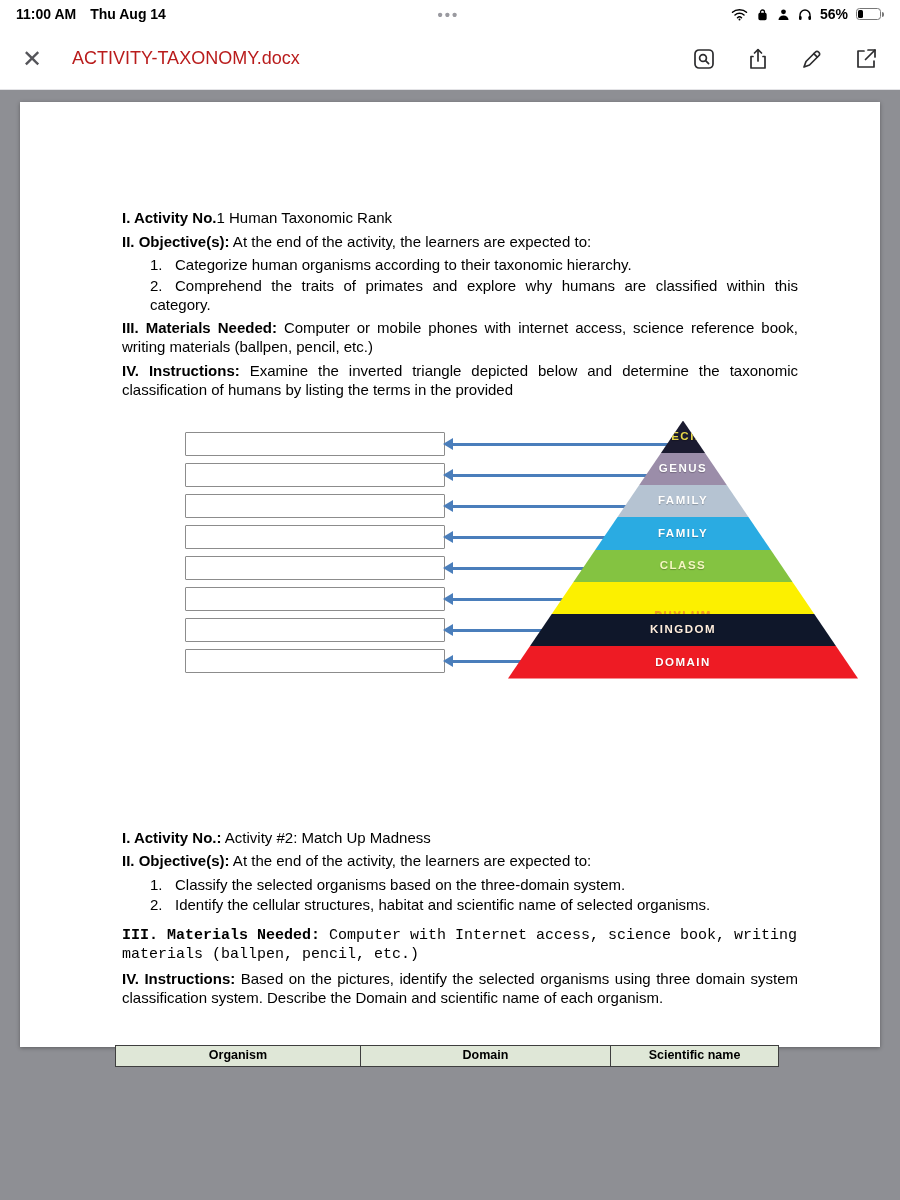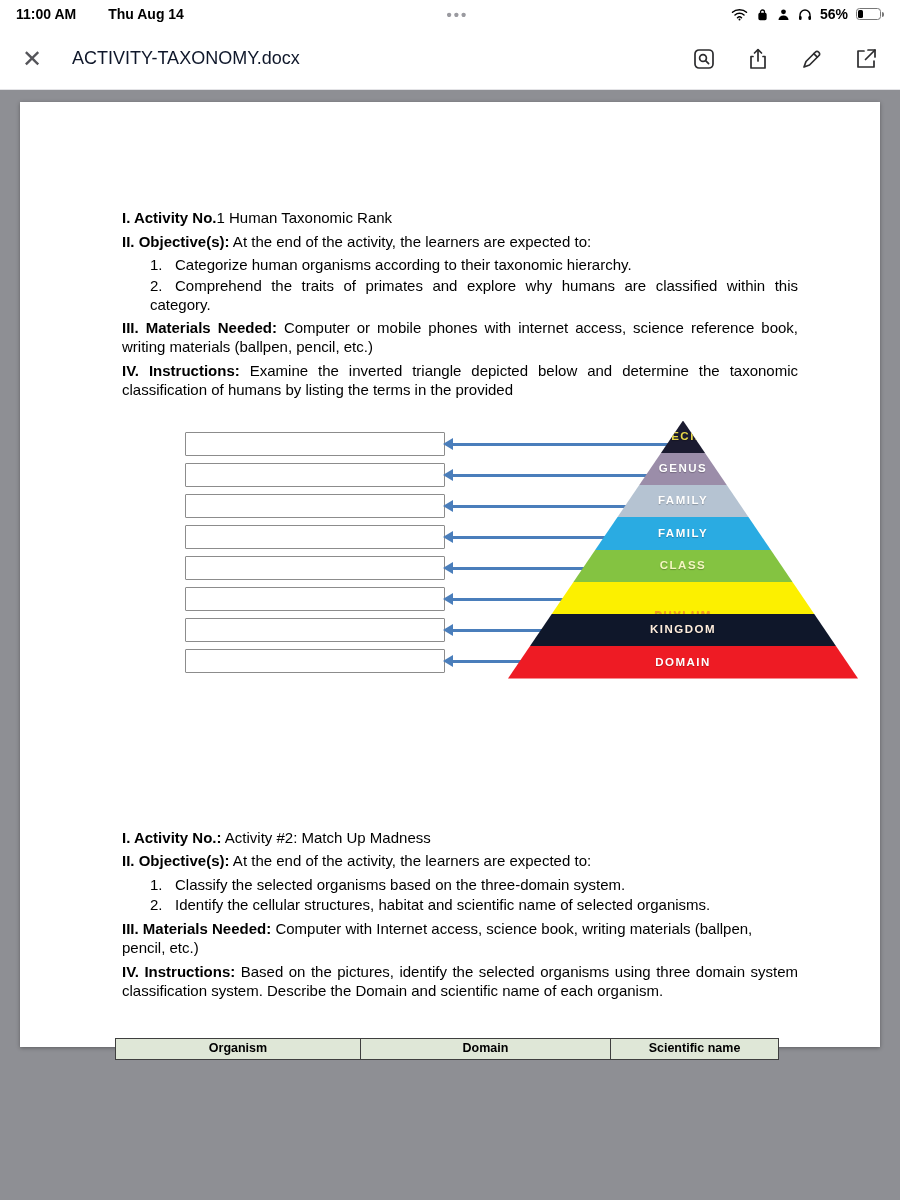--- a/index.html
+++ b/index.html
@@ -8,35 +8,35 @@
     background:#8e8f94;
     font-family:"Liberation Sans", sans-serif;
     -webkit-font-smoothing:antialiased;
   }
   
   .statusbar {
     height:28px; background:#fff; display:flex; align-items:center;
     justify-content:space-between; padding:0 16px; font-size:14px;
     font-weight:700; color:#000;
   }
-  .statusbar .left { display:flex; gap:32px; }
+  .statusbar .left { display:flex; gap:14px; }
   .statusbar .center { color:#9a9aa0; font-size:15px; letter-spacing:2px; font-weight:900; }
   .statusbar .right { display:flex; align-items:center; gap:8px; font-weight:600; }
   .statusbar svg { display:block; }
   .battery-shell { width:25px; height:12px; border:1px solid #777; border-radius:3.5px; position:relative; }
   .battery-fill { position:absolute; left:1px; top:1px; bottom:1px; width:22%; background:#000; border-radius:1.5px; }
   .battery-tip { width:2px; height:5px; background:#777; border-radius:0 2px 2px 0; margin-left:1px; }
 
   
   .toolbar {
     height:62px; background:#fff; display:flex; align-items:center;
     padding:0 22px; border-bottom:1px solid #e3e3e6;
   }
   .close-btn { font-size:24px; color:#55555a; font-weight:400; cursor:pointer; line-height:1; }
-  .doc-title { font-size:18px; color:#0f172a; margin-left:30px; flex:1; }
+  .doc-title { font-size:18px; color:#b91c1c; margin-left:30px; flex:1; }
   .tool-icons { display:flex; align-items:center; gap:30px; }
   .tool-icons svg { display:block; cursor:pointer; }
 
   
   .page-wrap { padding:12px 20px 0 20px; }
   .page {
     width:860px; height:945px; background:#fff;
     box-shadow:0 1px 4px rgba(0,0,0,.35);
   }
   .content { padding:106px 82px 0 102px; color:#000; font-size:15px; line-height:19.5px; }
@@ -221,21 +221,21 @@
     </div>
   </div>
 
   <p class="para"><b>I. Activity No.:</b><span> Activity #2: Match Up Madness</span></p>
 
   <p class="para"><b>II. Objective(s):</b><span> At the end of the activity, the learners are expected to:</span></p>
 
   <div class="li"><span class="num">1.</span><span>Classify the selected organisms based on the three-domain system.</span></div>
   <div class="li"><span class="num">2.</span><span>Identify the cellular structures, habitat and scientific name of selected organisms.</span></div>
 
-  <p class="para" style="margin-top:4px;"><b>III. Materials Needed:</b><span> Computer with Internet access, science book, writing materials (ballpen, pencil, etc.)</span></p>
+  <p class="para" style="margin-top:11px;font-family:Liberation Mono, monospace;"><b>III. Materials Needed:</b><span> Computer with Internet access, science book, writing materials (ballpen, pencil, etc.)</span></p>
 
   <p class="para just" style="margin-top:3px;"><b>IV. Instructions:</b><span> Based on the pictures, identify the selected organisms using three domain system classification system. Describe the Domain and  scientific name of each organism.</span></p>
 
   <table class="org-table">
     <thead>
       <tr>
         <th class="w1">Organism</th>
         <th class="w2">Domain</th>
         <th class="w3">Scientific name</th>
       </tr>

